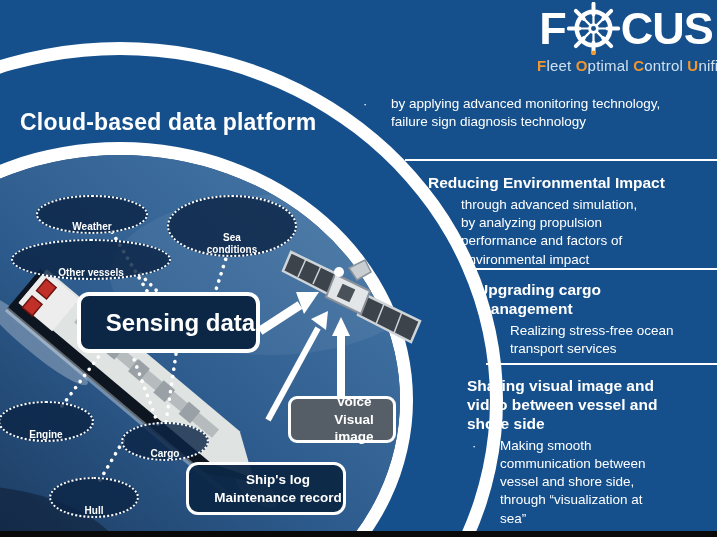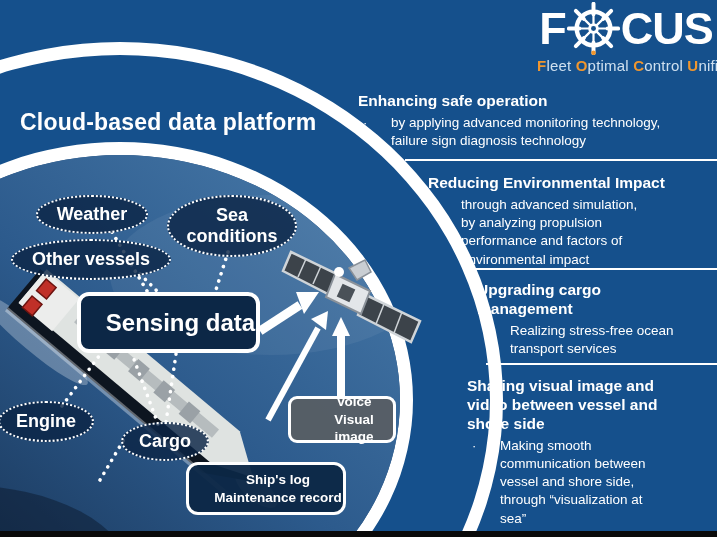--- a/index.html
+++ b/index.html
@@ -28,23 +28,23 @@
   }
   
   .logo{position:absolute;right:2px;top:2px;width:178px;text-align:center;}
   .logo-row{display:flex;align-items:center;justify-content:center;}
   .logo-row .ltr{color:#fff;font-size:45px;font-weight:700;line-height:1;letter-spacing:-1px;}
   .wheel{width:53px;height:53px;margin:0 1px;}
   .tagline{margin-top:2px;font-size:15px;color:#cfe0ef;letter-spacing:.2px;white-space:nowrap;}
   .tagline .tg-init{color:#f0962e;font-weight:700;}
   
   .bubble{
-    position:absolute;display:flex;align-items:center;justify-content:center;
+    position:absolute;display:flex;align-items:flex-end;justify-content:center;
     border-radius:50%;border:2.5px dotted #fff;box-sizing:border-box;
-    background:rgba(11,36,70,.82);color:#fff;font-weight:700;font-size:18px;
+    background:rgba(11,36,70,.82);color:#fff;font-weight:700;font-size:10px;
     text-align:center;line-height:1.15;
   }
   
   .cbox{
     position:absolute;display:flex;align-items:center;justify-content:center;
     box-sizing:border-box;color:#fff;font-weight:700;text-align:center;padding-left:24px;
   }
   .sensing-box{left:77px;top:292px;width:183px;height:61px;background:#0c2746;
     border:4px solid #fff;border-radius:12px;font-size:24px;}
   .voice-box{left:288px;top:396px;width:108px;height:47px;background:rgba(88,94,99,.93);
@@ -175,33 +175,35 @@
   </div>
   <div class="bubble zmid" style="left:11px;top:239px;width:160px;height:41px;">
     <span>Other vessels</span>
   </div>
   <div class="bubble zmid" style="left:-2px;top:401px;width:96px;height:41px;">
     <span>Engine</span>
   </div>
   <div class="bubble zmid" style="left:121px;top:422px;width:88px;height:39px;">
     <span>Cargo</span>
   </div>
+  <div class="bubble zmid" style="left:49px;top:477px;width:90px;height:41px;">
+    <span>Hull</span>
+  </div>
 
   <div class="cbox sensing-box zmid">
     <span>Sensing data</span>
   </div>
   <div class="cbox voice-box zmid">
     <span>Voice<br>Visual image</span>
   </div>
   <div class="cbox log-box zmid">
     <span>Ship's log<br>Maintenance record</span>
   </div>
 
   <div class="section" style="left:358px;top:92px;">
-    <div class="sec-title">Enhancing safe operation</div>
     <div class="bullet-row">
       <span class="bullet-dot">·</span>
       <span class="sec-body">by applying advanced monitoring technology,<br>failure sign diagnosis technology</span>
     </div>
   </div>
   <div class="divider" style="left:405px;top:159px;width:312px;"></div>
 
   <div class="section" style="left:428px;top:174px;">
     <div class="sec-title">Reducing Environmental Impact</div>
     <div class="bullet-row">

